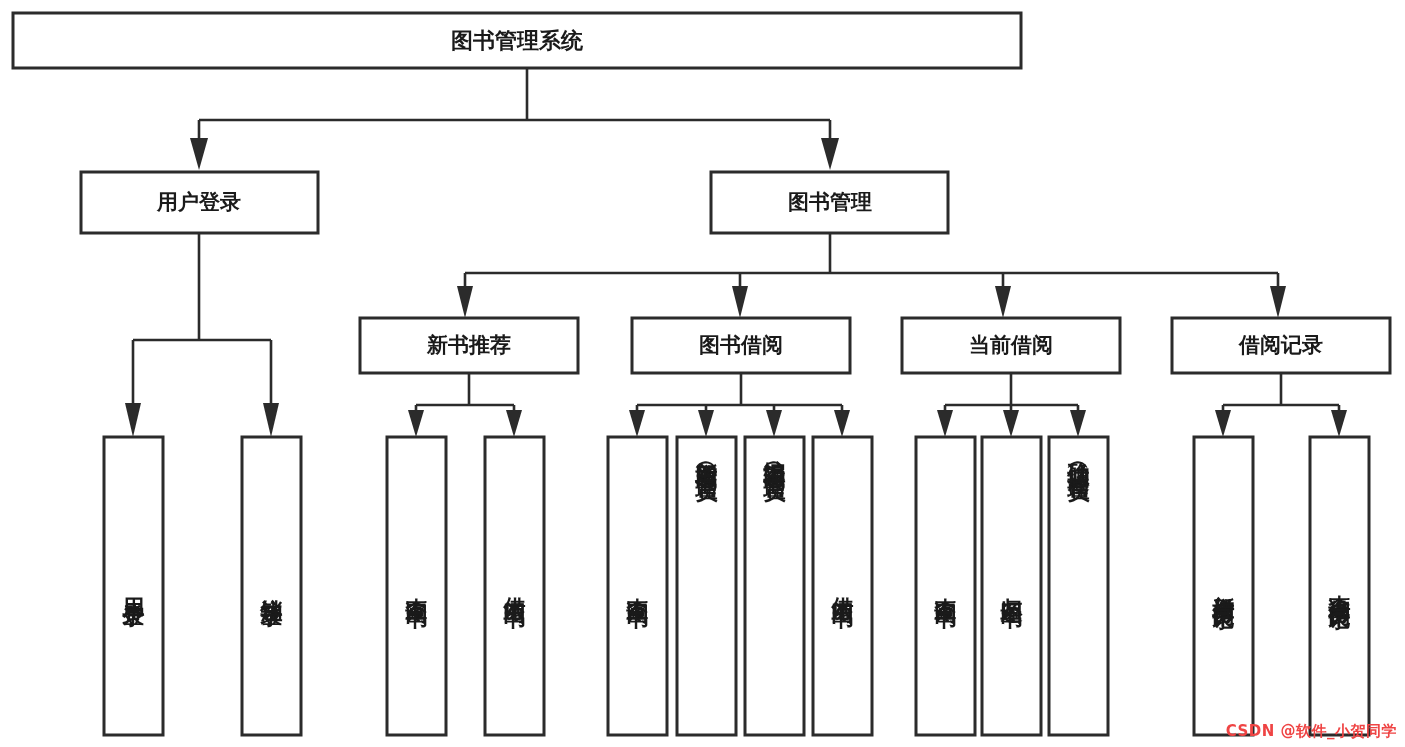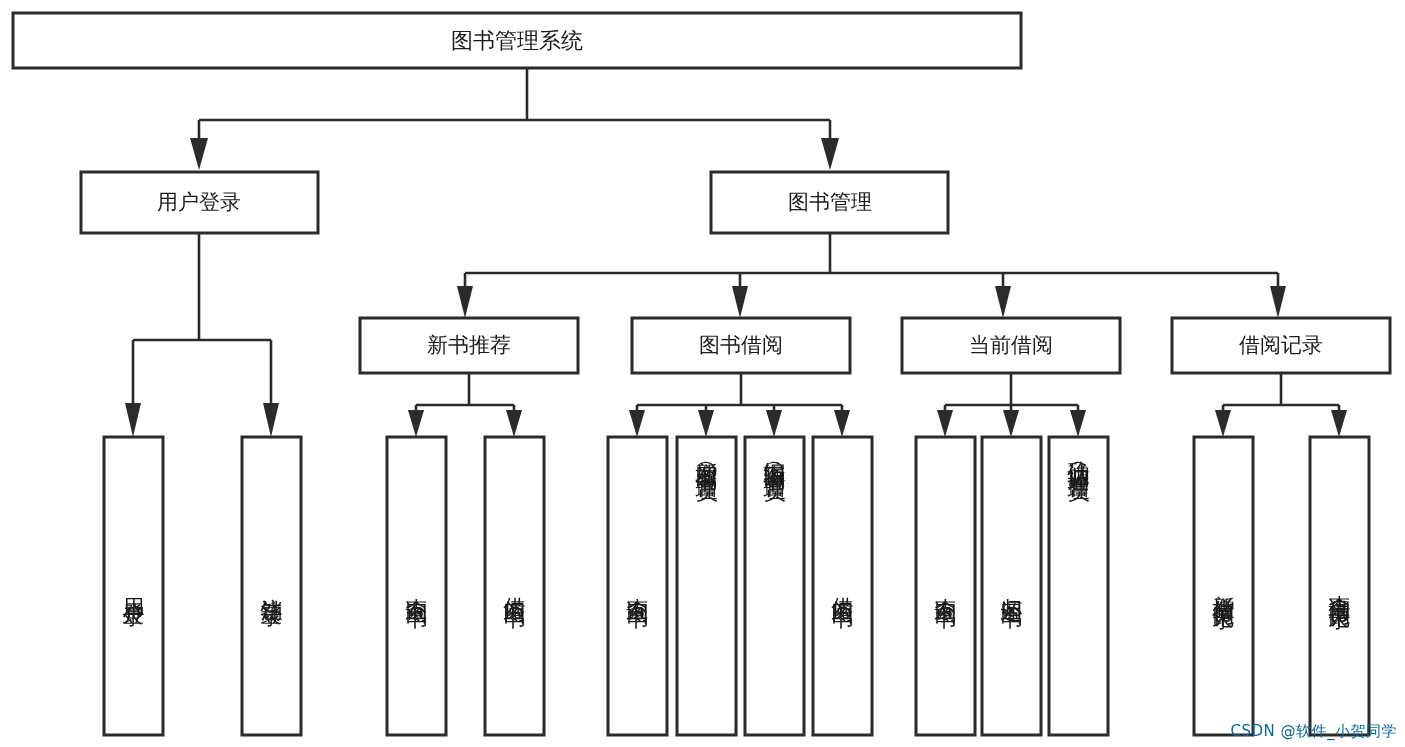--- a/index.html
+++ b/index.html
@@ -11,20 +11,21 @@
     width: 1405px;
     height: 747px;
     font-family: "Liberation Sans", "DejaVu Sans", sans-serif;
     overflow: hidden;
     position: relative;
   }
   #diagram-root {
     position: relative;
     width: 1405px;
     height: 747px;
+    font-weight: bold;
   }
   svg.diagram-canvas {
     position: absolute;
     left: 0;
     top: 0;
     width: 1405px;
     height: 747px;
   }
   .node-box {
     fill: #ffffff;
@@ -71,21 +72,21 @@
     letter-spacing: 3px;
     color: #1a1a1a;
     white-space: nowrap;
   }
   .watermark {
     position: absolute;
     right: 8px;
     bottom: 6px;
     font-family: "DejaVu Sans", sans-serif;
     font-size: 15px;
-    color: #0369a1;
+    color: #ef4444;
     letter-spacing: 0.5px;
     white-space: nowrap;
   }
 </style>
 </head>
 <body>
 
 <div id="diagram-root">
 
   <svg class="diagram-canvas" viewBox="0 0 1405 747">

